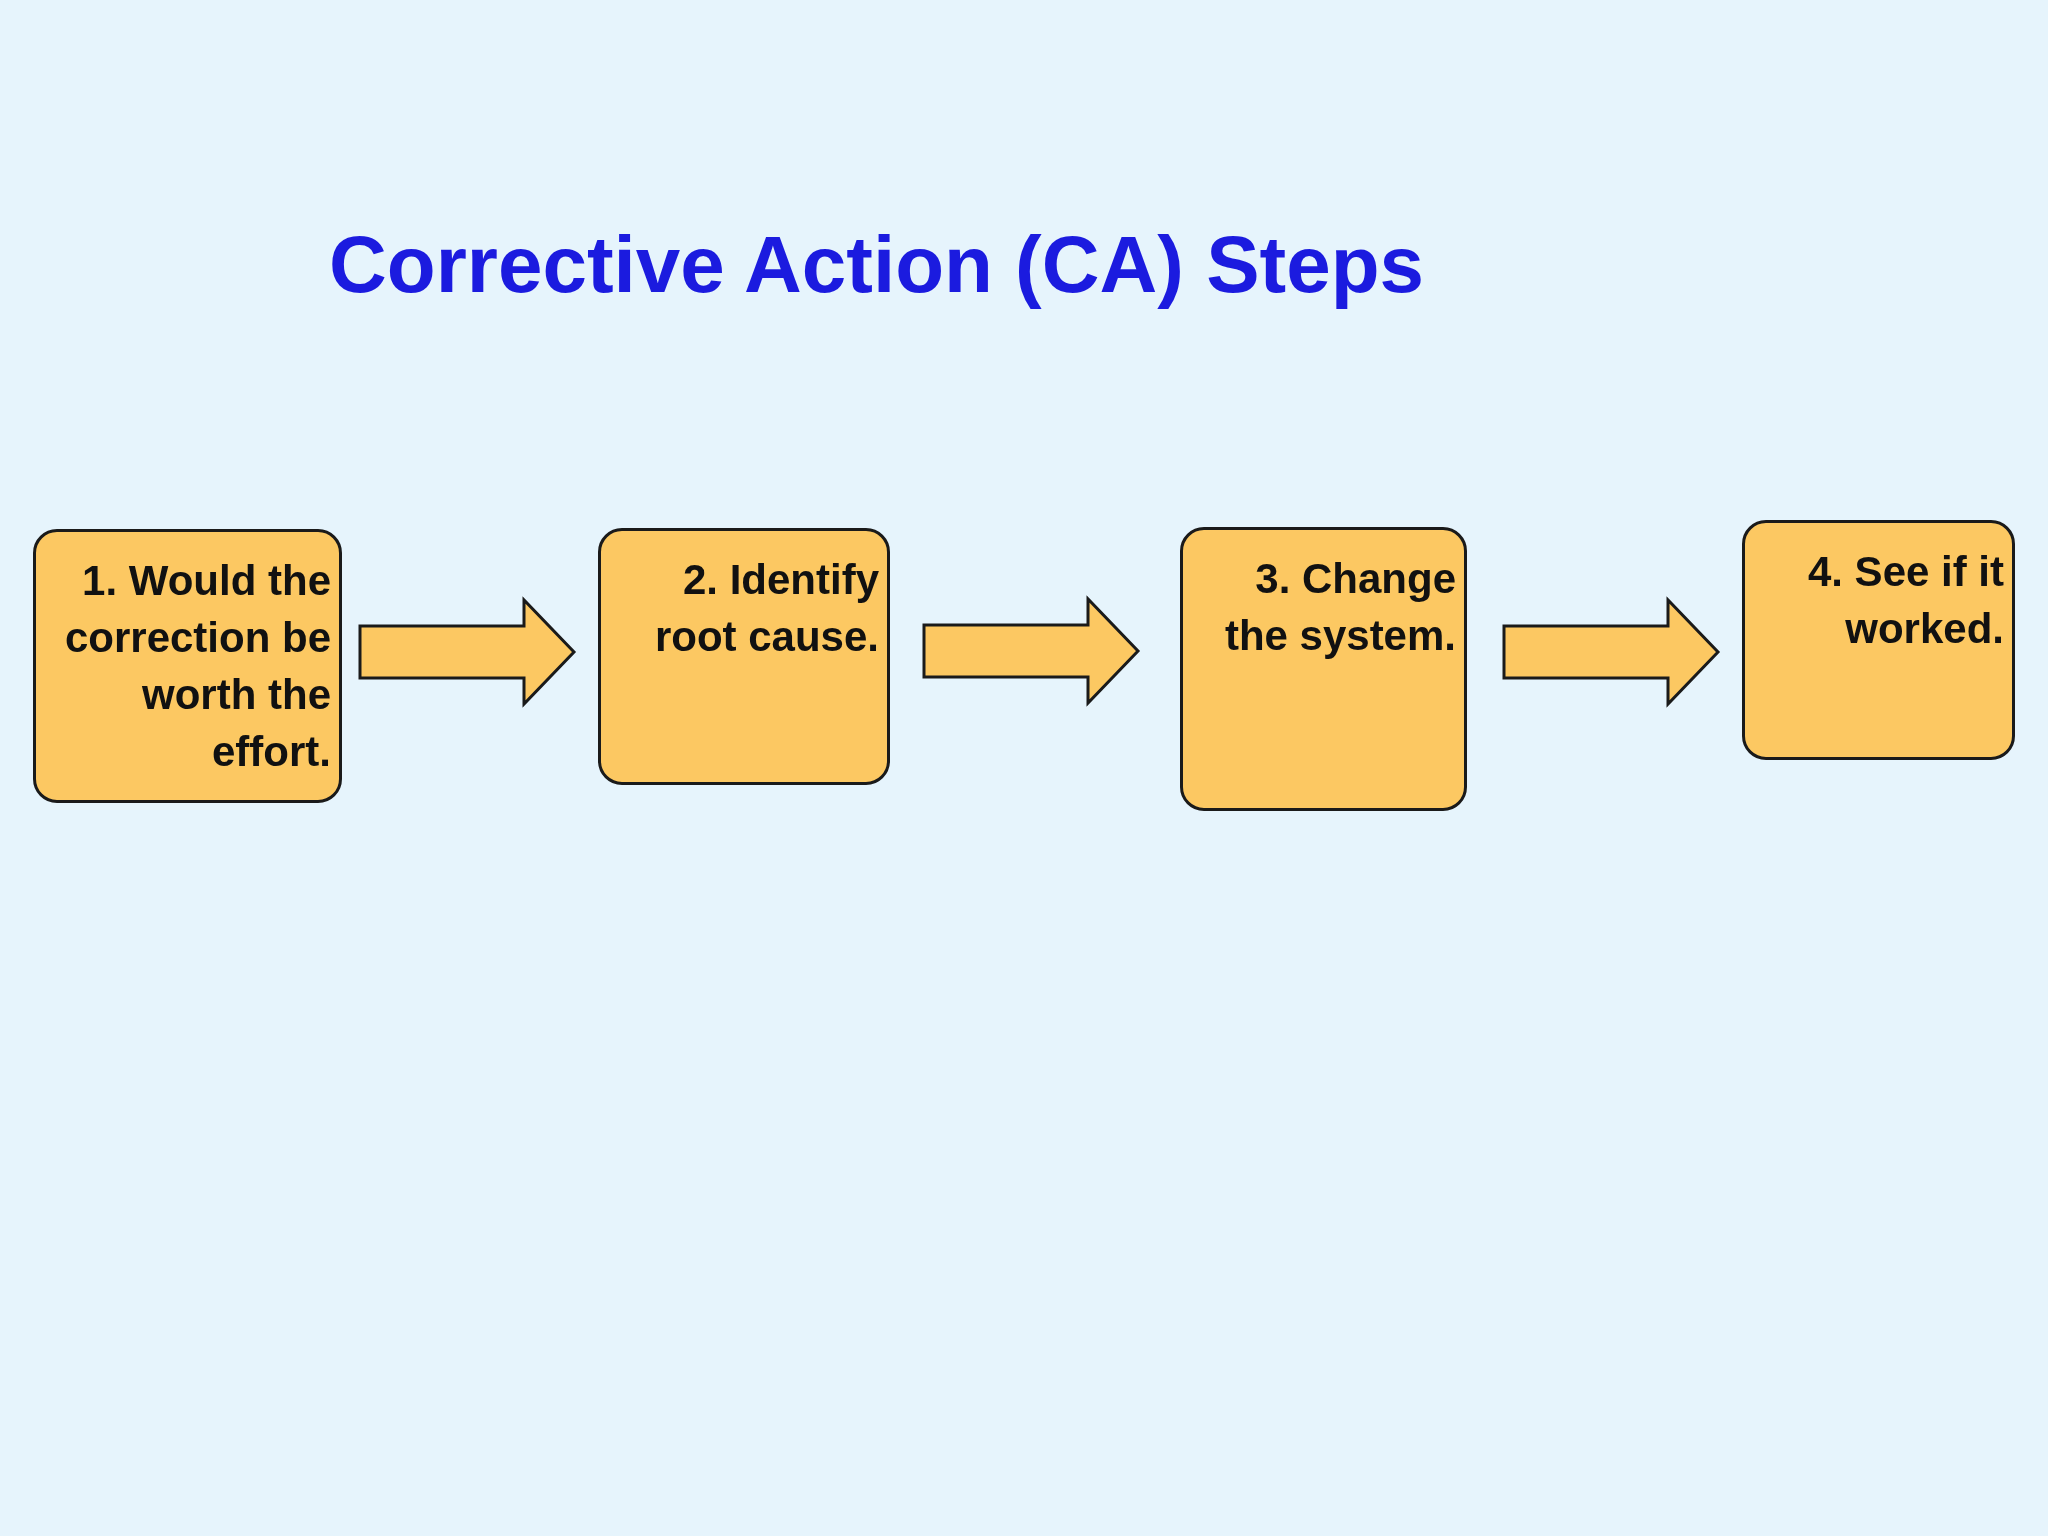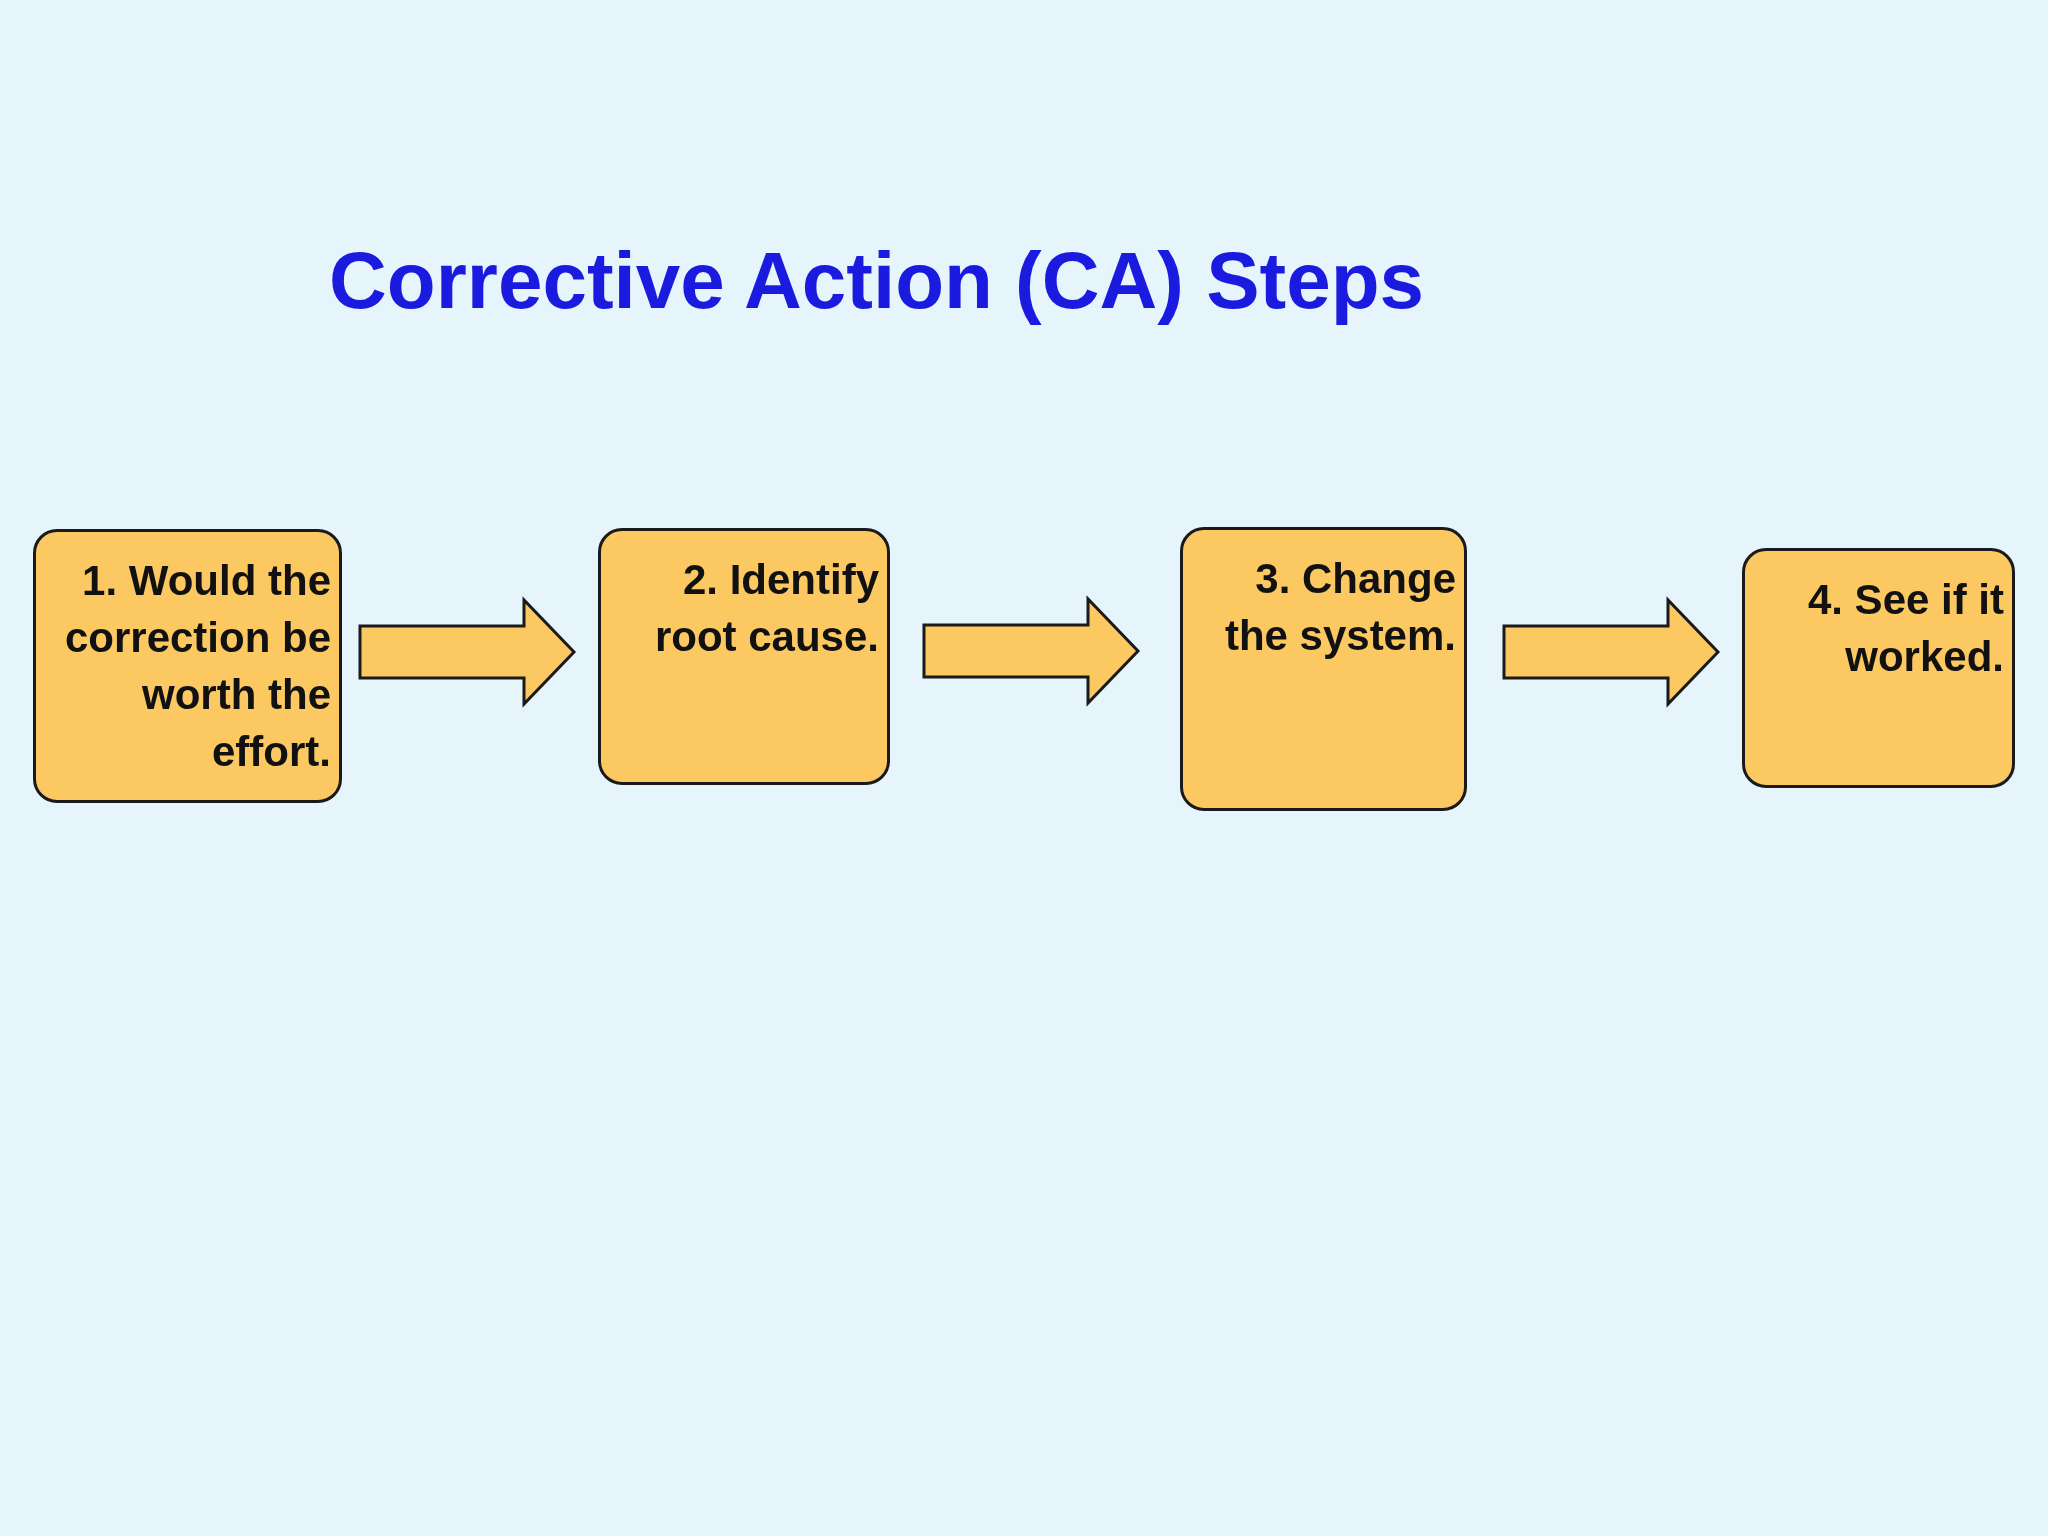--- a/index.html
+++ b/index.html
@@ -28,39 +28,38 @@
     left:0;
     top:225px;
     width:1753px;
     text-align:center;
     color:var(--title-color);
     font-size:80px;
     font-weight:bold;
     letter-spacing:0;
     line-height:1.0;
     white-space:nowrap;
-    margin-top:16px;
   }
   .step-box{
     position:absolute;
     background:var(--box-fill);
     border:3px solid var(--box-border);
     border-radius:24px;
     color:var(--text-color);
     font-size:42px;
     font-weight:bold;
     line-height:57px;
     text-align:right;
     white-space:pre-line;
     padding:20px 8px 0 7px;
   }
   .box1{left:33px;  top:529px; width:309px; height:274px;}
   .box2{left:598px; top:528px; width:292px; height:257px;}
   .box3{left:1180px;top:527px; width:287px; height:284px;}
-  .box4{left:1742px;top:548px; width:273px; height:240px;}
+  .box4{left:1742px;top:520px; width:273px; height:240px;}
   .flow-arrow{
     position:absolute;
     width:220px;
     height:112px;
   }
   .arrow1{left:358px; top:596px;}
   .arrow2{left:922px; top:595px;}
   .arrow3{left:1502px;top:596px;}
   .flow-arrow polygon{
     fill:var(--arrow-fill);

